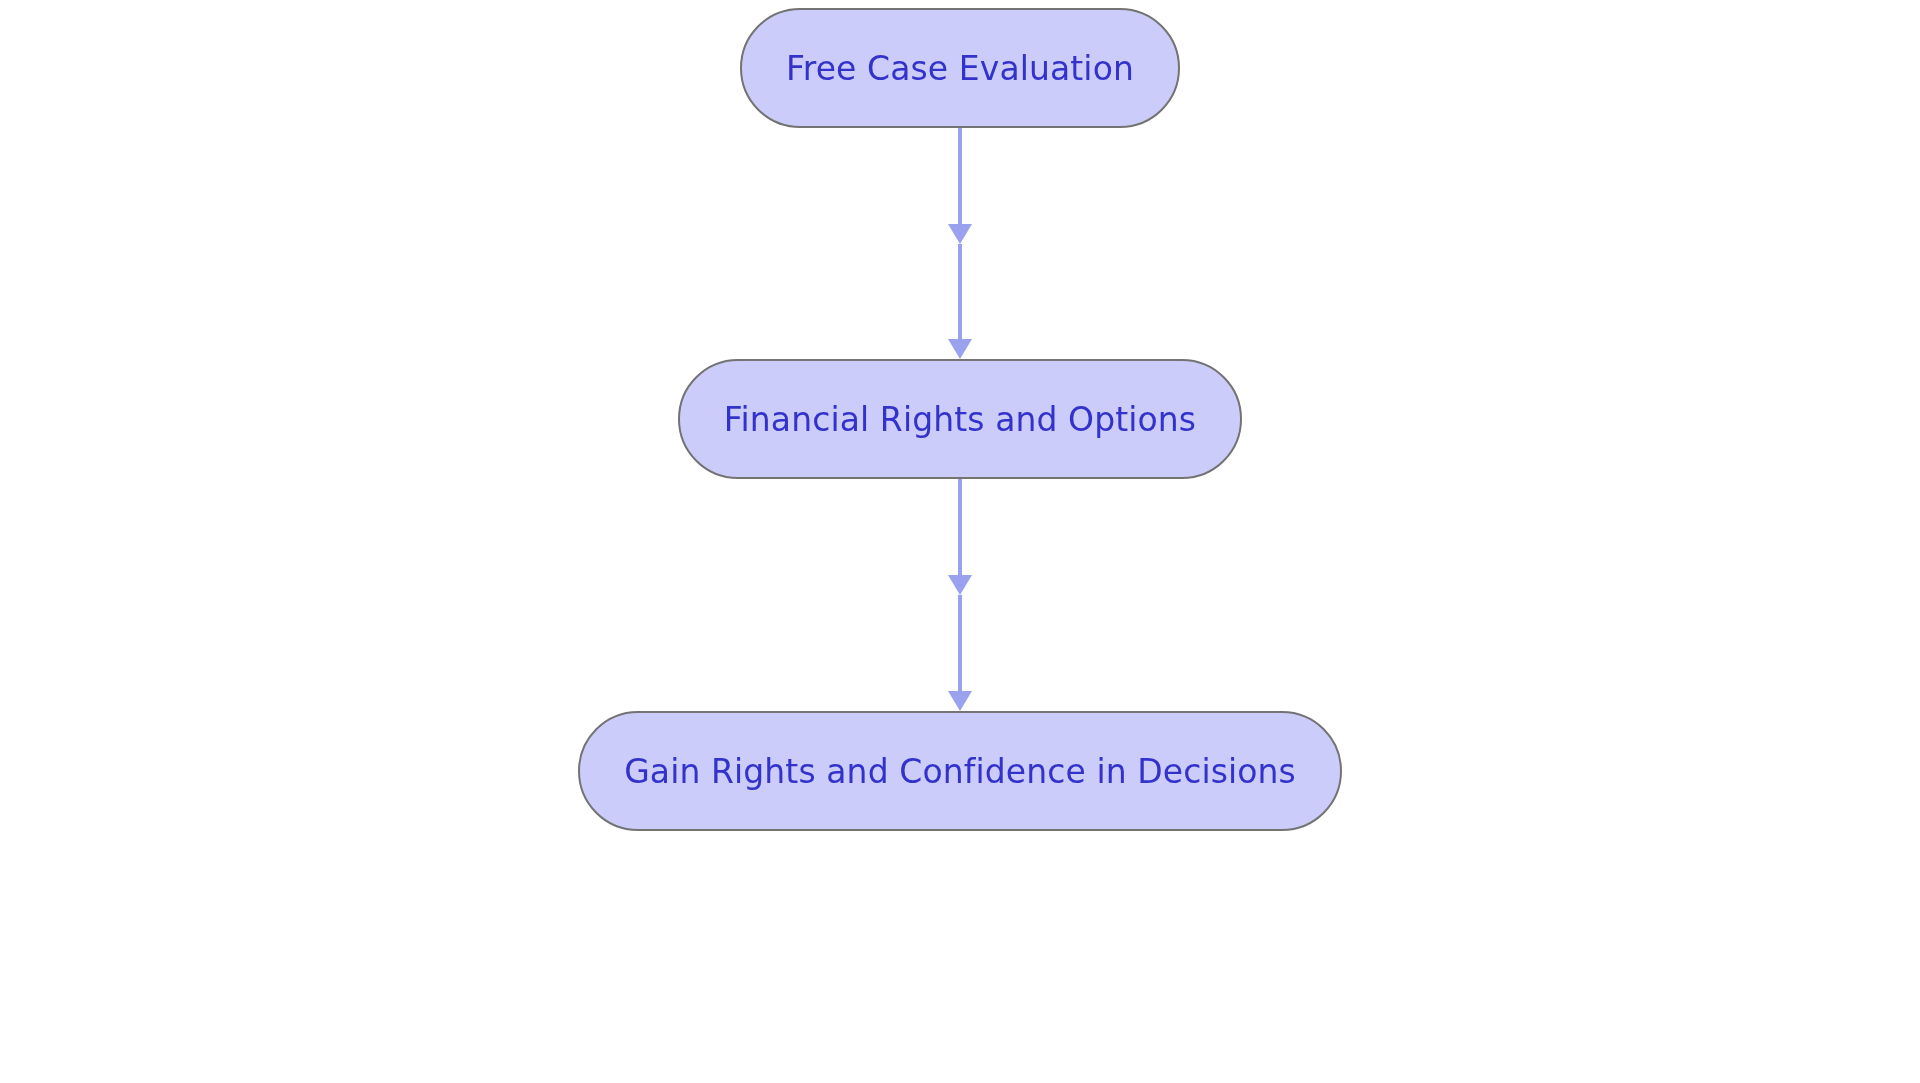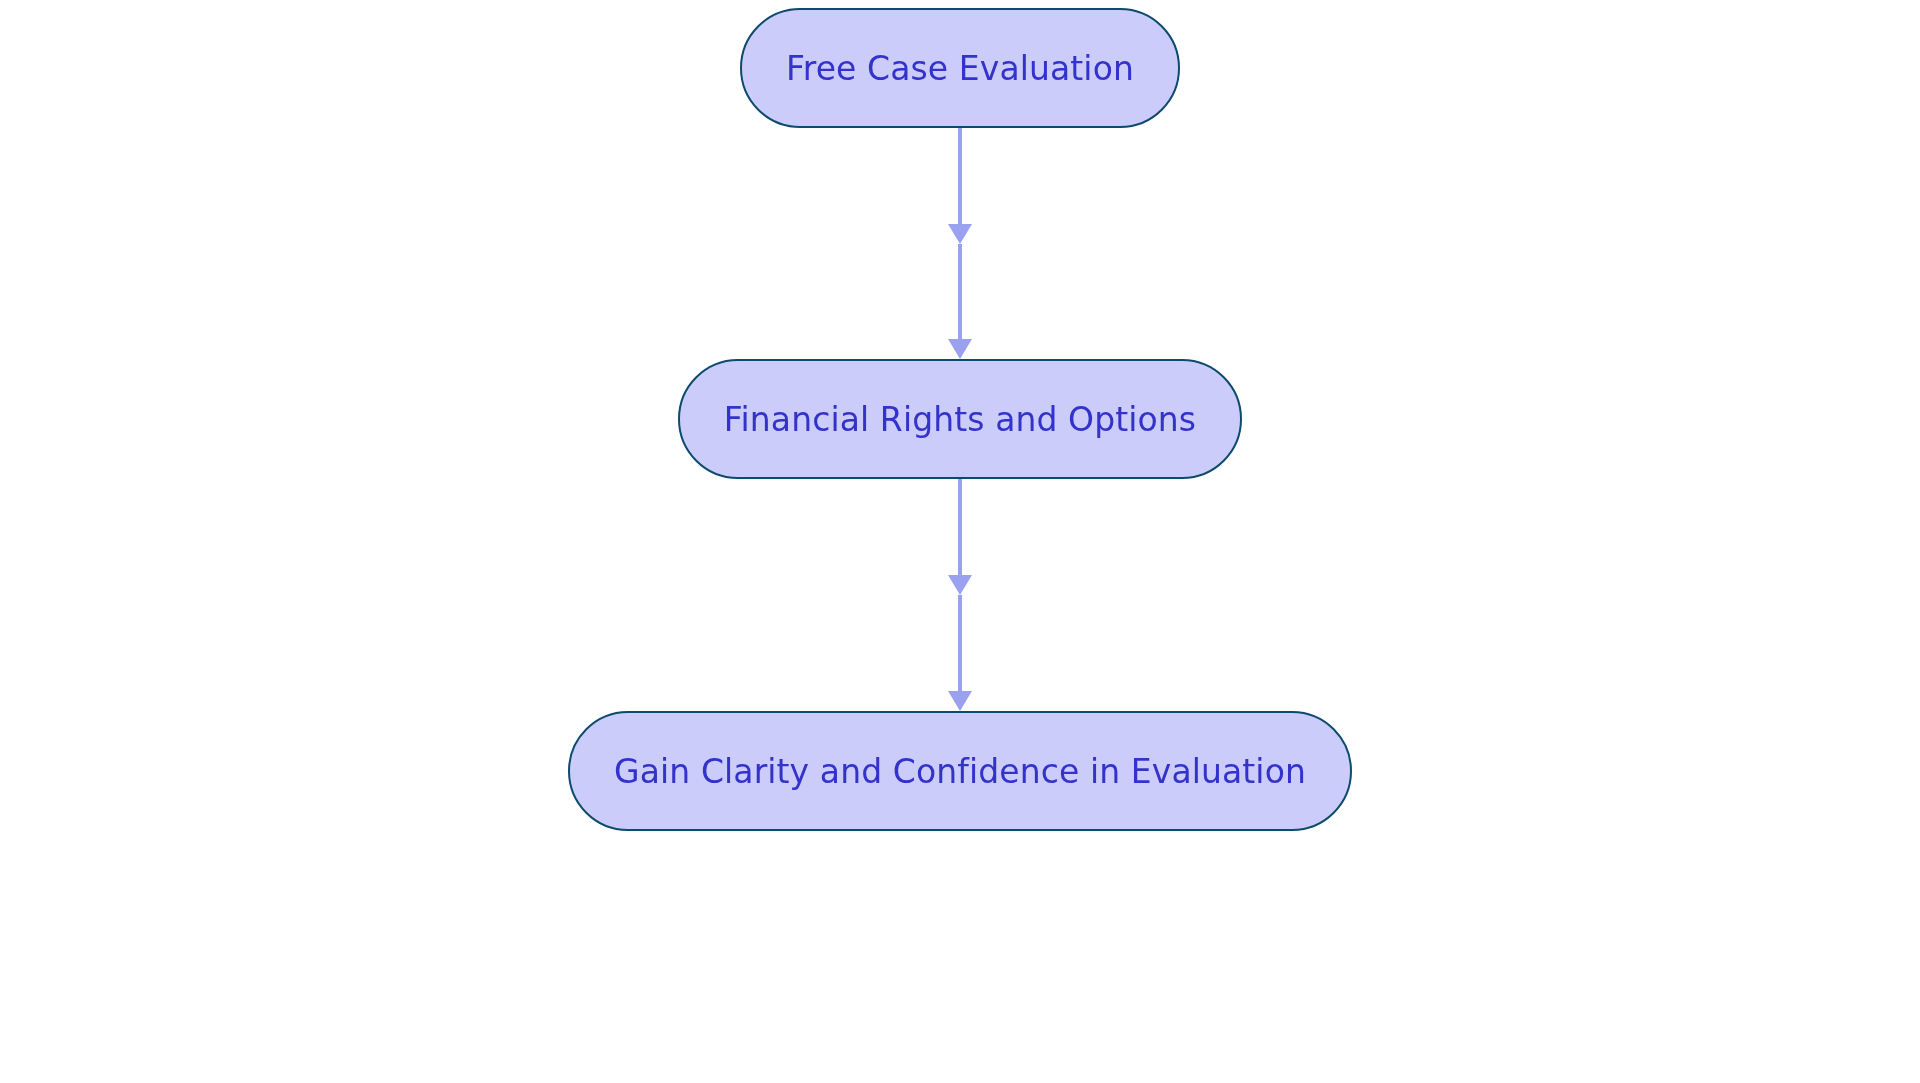--- a/index.html
+++ b/index.html
@@ -30,21 +30,21 @@
     display: flex;
     flex-direction: column;
     align-items: center;
   }
 
   .flow-node {
     box-sizing: border-box;
     height: 120px;
     border-radius: 60px;
     background: #ccccfa;
-    border: 2px solid #0c4a6e;
+    border: 2px solid #737373;
     display: flex;
     align-items: center;
     justify-content: flex-start;
     padding: 0 44px;
     flex: 0 0 auto;
   }
 
   .flow-node-label {
     font-size: 33px;
     line-height: 1;
@@ -118,17 +118,17 @@
       <div class="connector-arrowhead"></div>
     </div>
 
 
     <div class="flow-connector gap-4">
       <div class="connector-line"></div>
       <div class="connector-arrowhead"></div>
     </div>
 
     <div class="flow-node">
-      <span class="flow-node-label">Gain Clarity and Confidence in Evaluation</span>
+      <span class="flow-node-label">Gain Rights and Confidence in Decisions</span>
     </div>
 
   </div>
 </div>
 
 </body></html>

